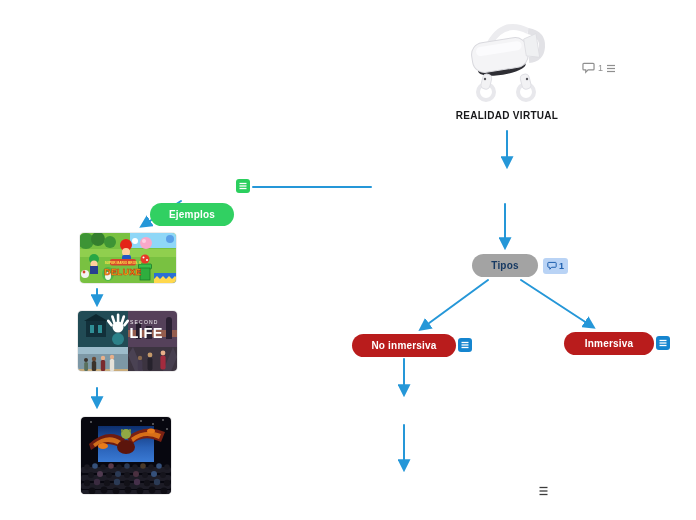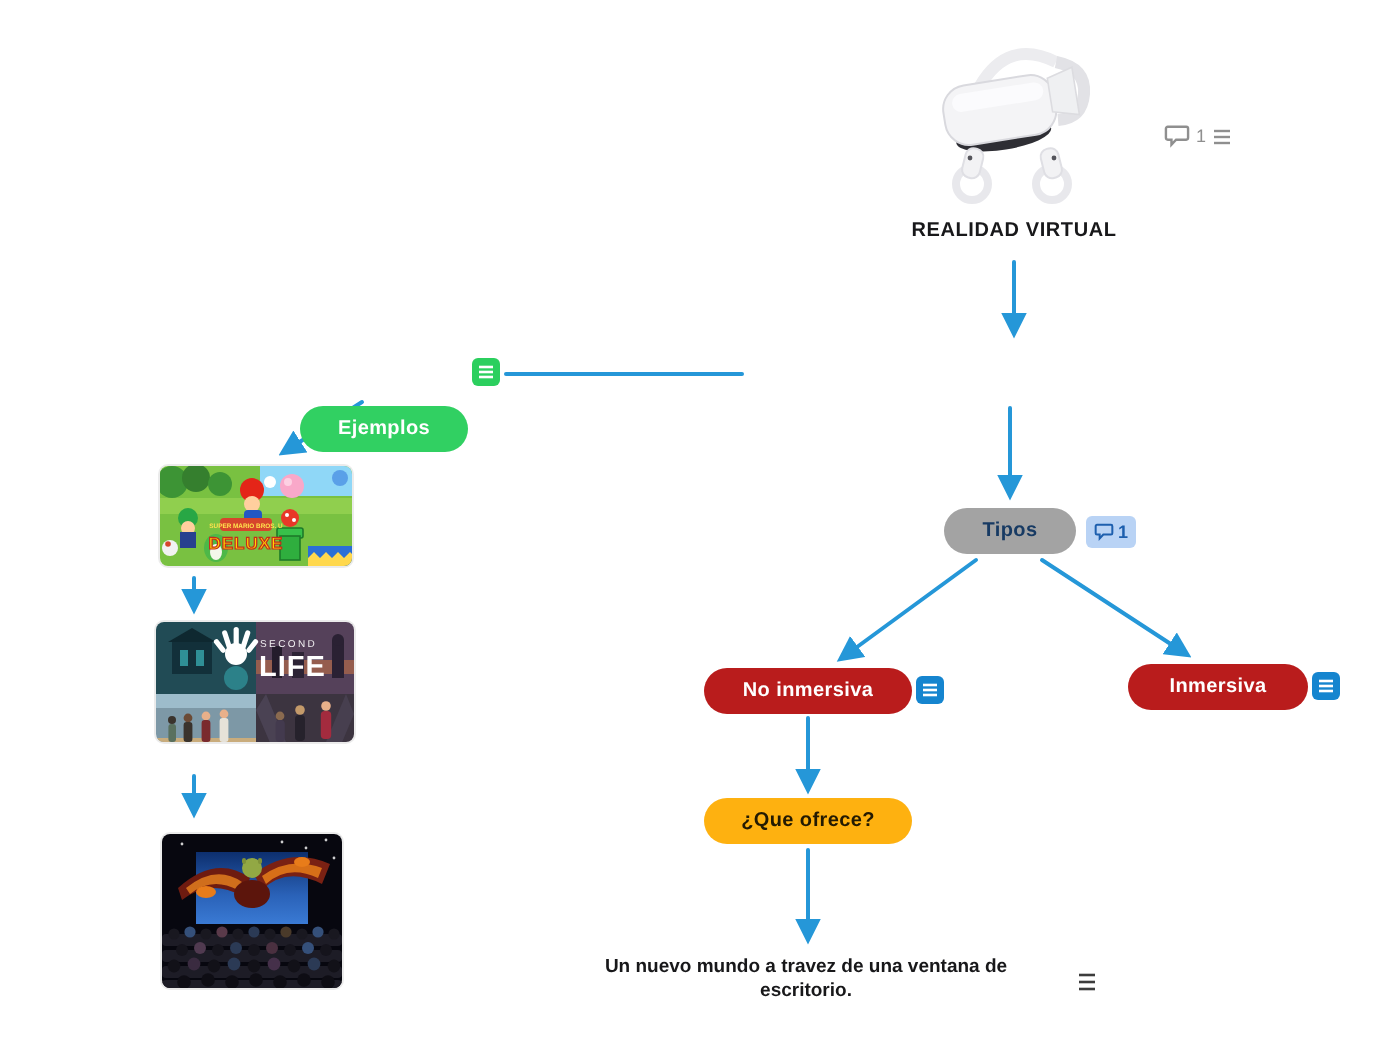--- a/index.html
+++ b/index.html
@@ -126,23 +126,21 @@
   <div class="pill pill-blue" style="left:564px;top:332px;width:90px;height:23px;">Inmersiva</div>
   <svg class="notes-icon" style="left:656px;top:336px;" width="14" height="14" viewBox="0 0 14 14">
     <rect width="14" height="14" rx="3" fill="#1585cf"></rect>
     <g stroke="#ffffff" stroke-width="1.3">
         <line x1="3.5" y1="4.5" x2="10.5" y2="4.5"></line>
         <line x1="3.5" y1="7" x2="10.5" y2="7"></line>
         <line x1="3.5" y1="9.5" x2="10.5" y2="9.5"></line>
       </g>
   </svg>
 
-  <div class="pill pill-orange" style="left:352px;top:399px;width:104px;height:23px;">¿Que ofrece?</div>
-
-  <div class="floating-text" style="left:297px;top:478px;width:212px;text-align:center;">Un nuevo mundo a travez de una ventana de escritorio.</div>
+
   <svg class="abs" style="left:538px;top:486px;cursor:pointer;" width="11" height="10" viewBox="0 0 11 10">
     <g stroke="#3c3c3c" stroke-width="1.3">
       <line x1="1.5" y1="1.5" x2="9.5" y2="1.5"></line>
         <line x1="1.5" y1="5" x2="9.5" y2="5"></line>
         <line x1="1.5" y1="8.5" x2="9.5" y2="8.5"></line>
     </g>
   </svg>
 
   <div class="pill pill-green" style="left:150px;top:175px;width:84px;height:23px;margin-top:28px;">Ejemplos</div>
   <svg class="notes-icon" style="left:236px;top:179px;" width="14" height="14" viewBox="0 0 14 14">

